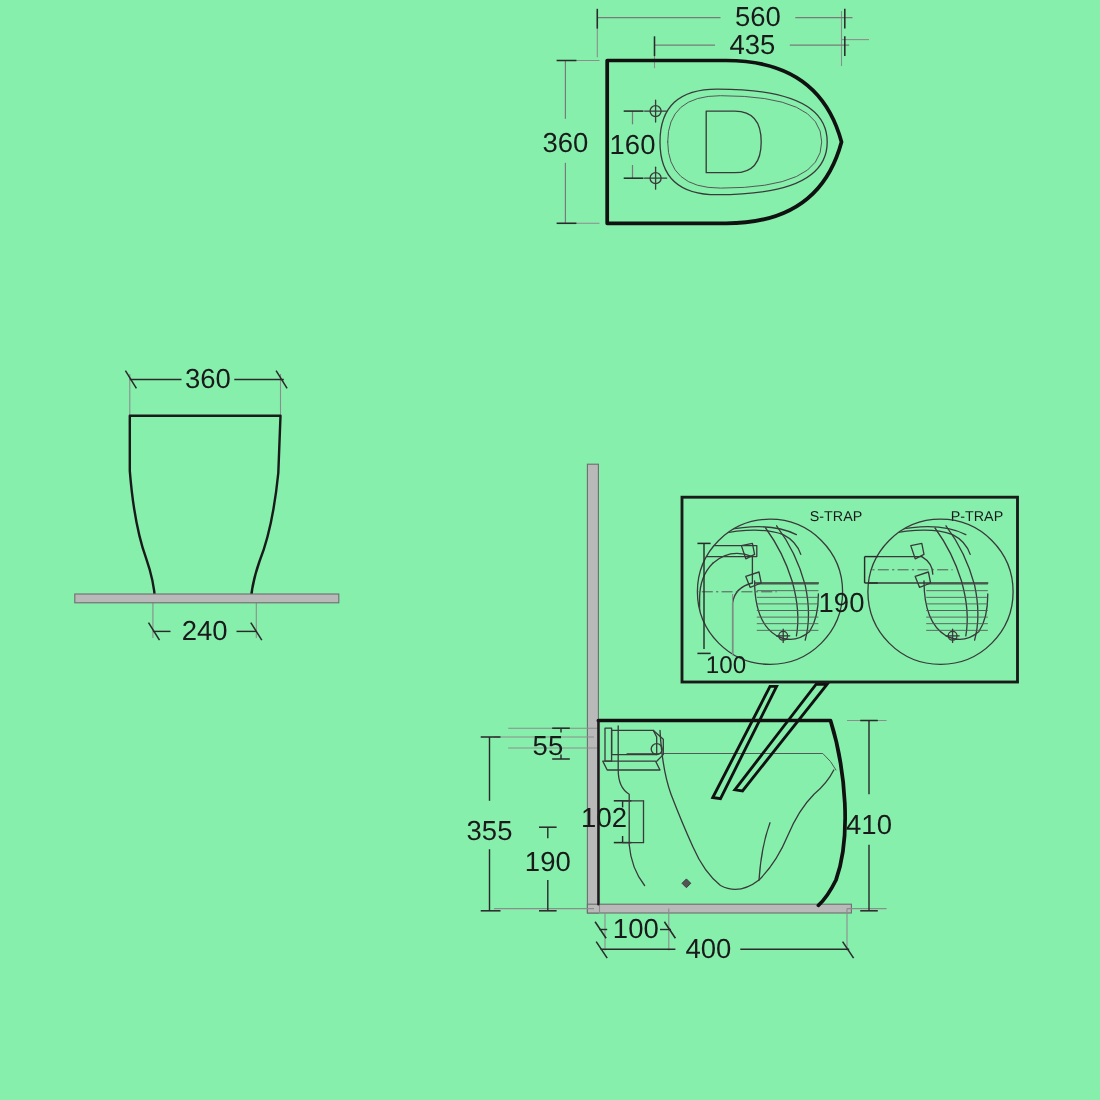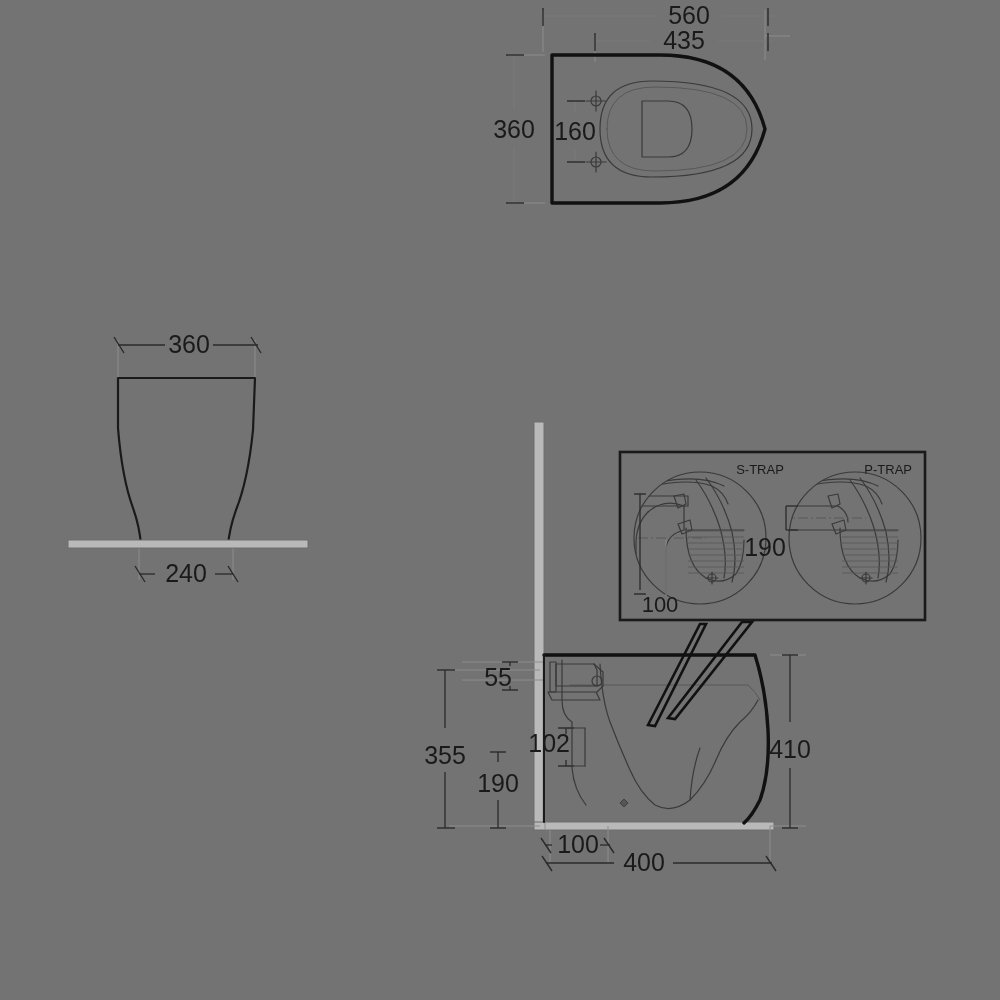--- a/index.html
+++ b/index.html
@@ -7,21 +7,21 @@
     padding: 0;
     background: #ffffff;
   }
   body {
     font-family: "Liberation Sans", sans-serif;
   }
   #sheet {
     position: relative;
     width: 1000px;
     height: 1000px;
-    background: #737373;
+    background: #86efac;
     overflow: hidden;
   }
   #sheet svg {
     position: absolute;
     left: 0;
     top: 0;
   }
   .dim-text {
     font-family: "Liberation Sans", sans-serif;
     font-size: 25px;

